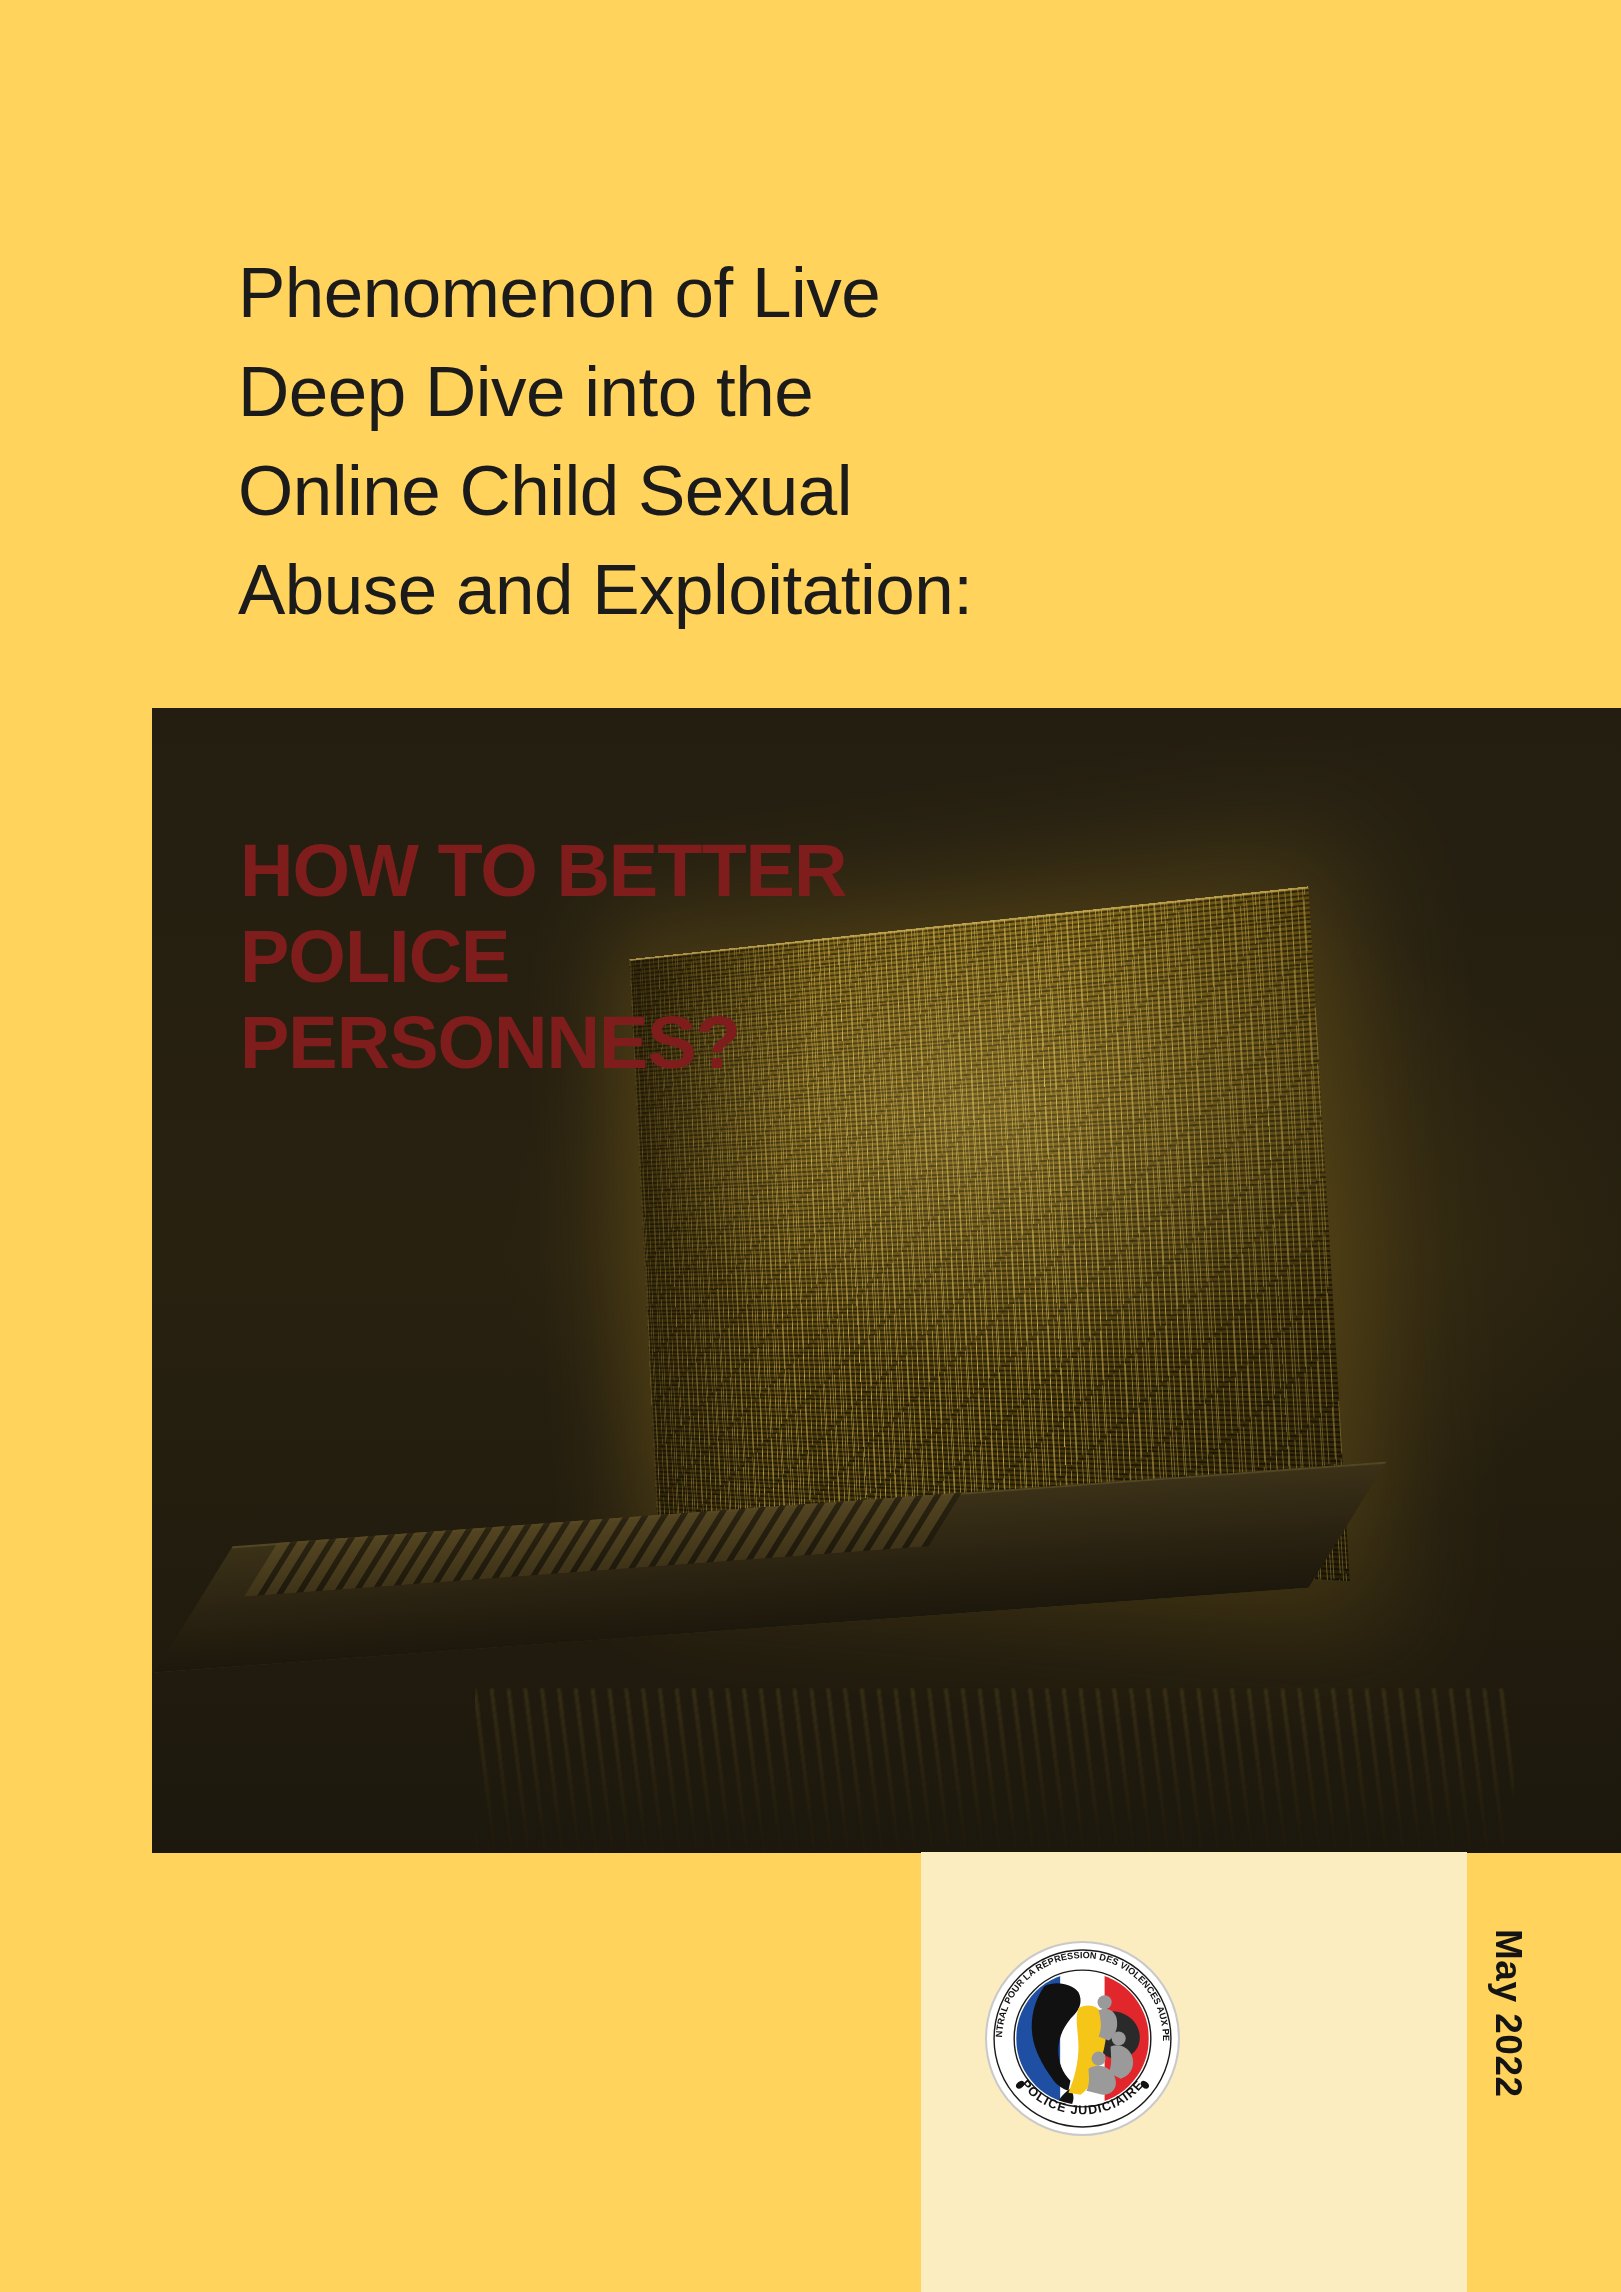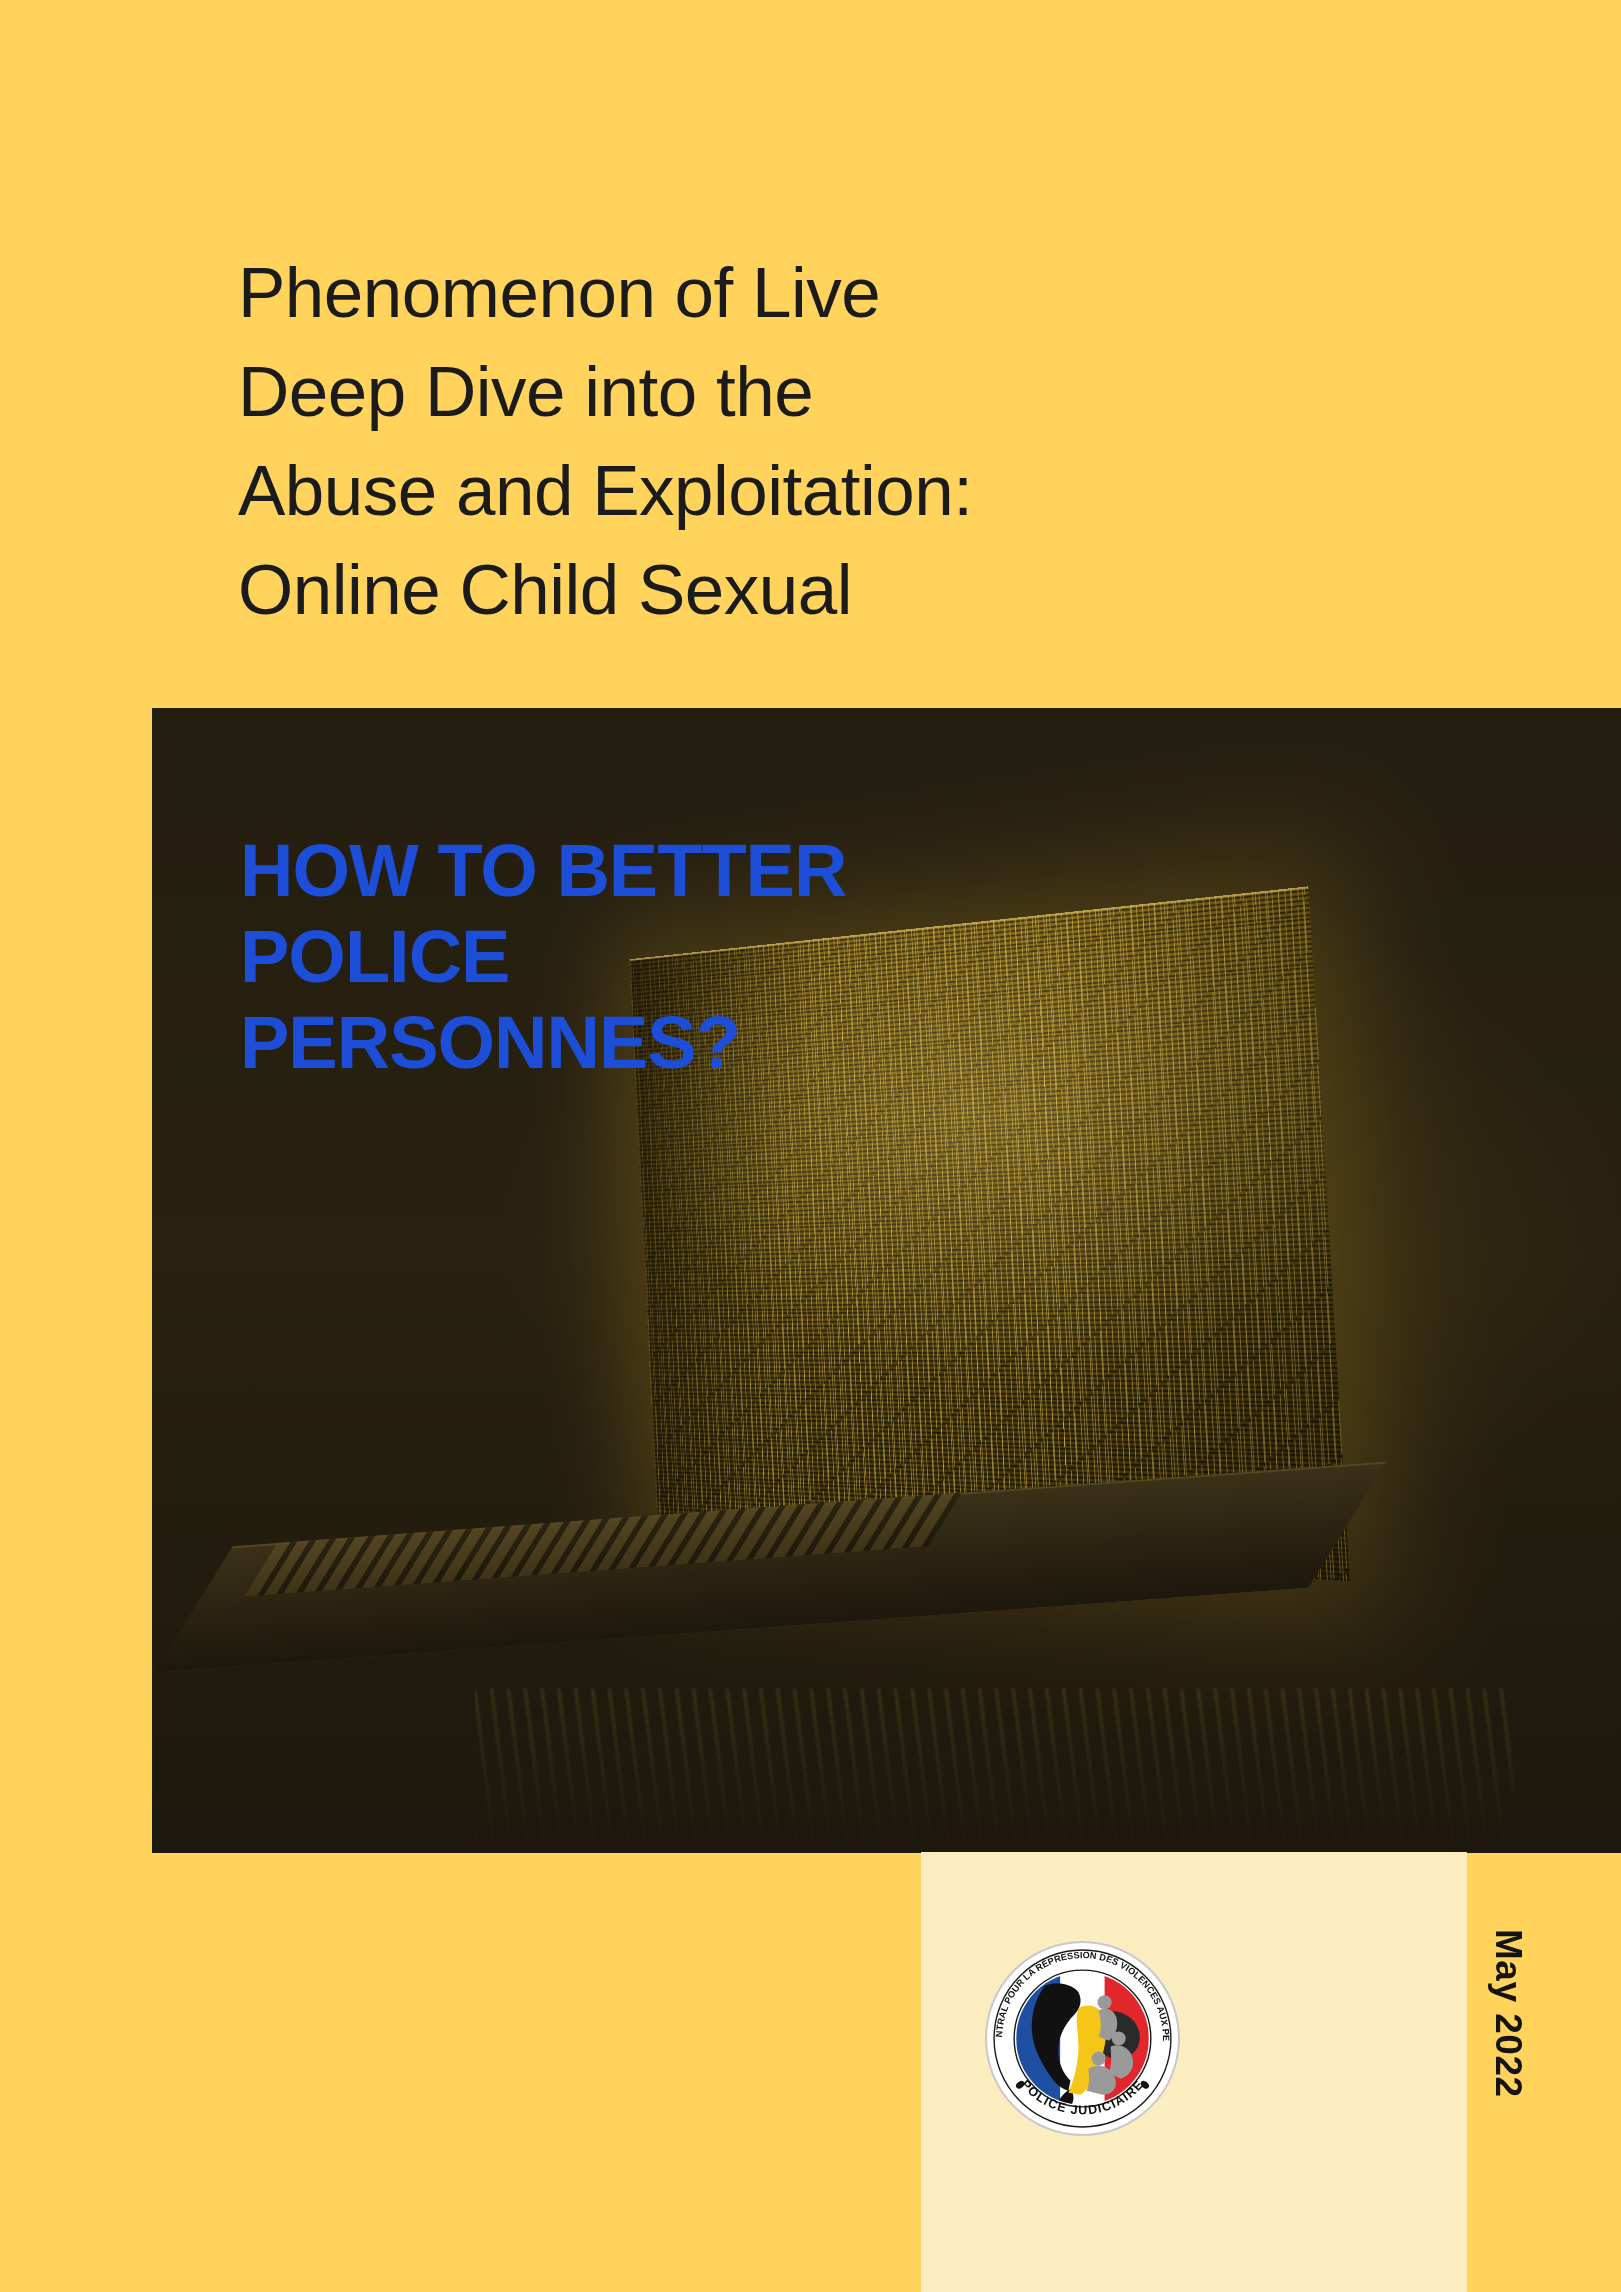--- a/index.html
+++ b/index.html
@@ -142,21 +142,21 @@
     opacity: 0.75;
   }
 
   
   .headline {
     position: absolute;
     left: 240px;
     top: 828px;
     width: 804px;
     z-index: 5;
-    color: #1d4ed8;
+    color: #7f1d1d;
     font-family: "Liberation Sans", sans-serif;
     font-weight: 700;
     font-size: 74px;
     line-height: 86px;
     letter-spacing: -1px;
   }
   .headline .hline { display: block; white-space: nowrap; }
 
   
   .footer-panel {
@@ -247,22 +247,22 @@
   }
 </style>
 </head>
 <body>
 
 <div class="page">
 
   <div class="cover-title">
     <span class="tline">Phenomenon of Live</span>
     <span class="tline">Deep Dive into the</span>
+    <span class="tline">Online Child Sexual</span>
     <span class="tline">Abuse and Exploitation:</span>
-    <span class="tline">Online Child Sexual</span>
   </div>
 
   <div class="hero-panel">
     <div class="vignette"></div>
     <div class="laptop">
       <div class="screen"></div>
       <div class="screen-edge"></div>
       <div class="base"></div>
       <div class="keyboard"></div>
     </div>

